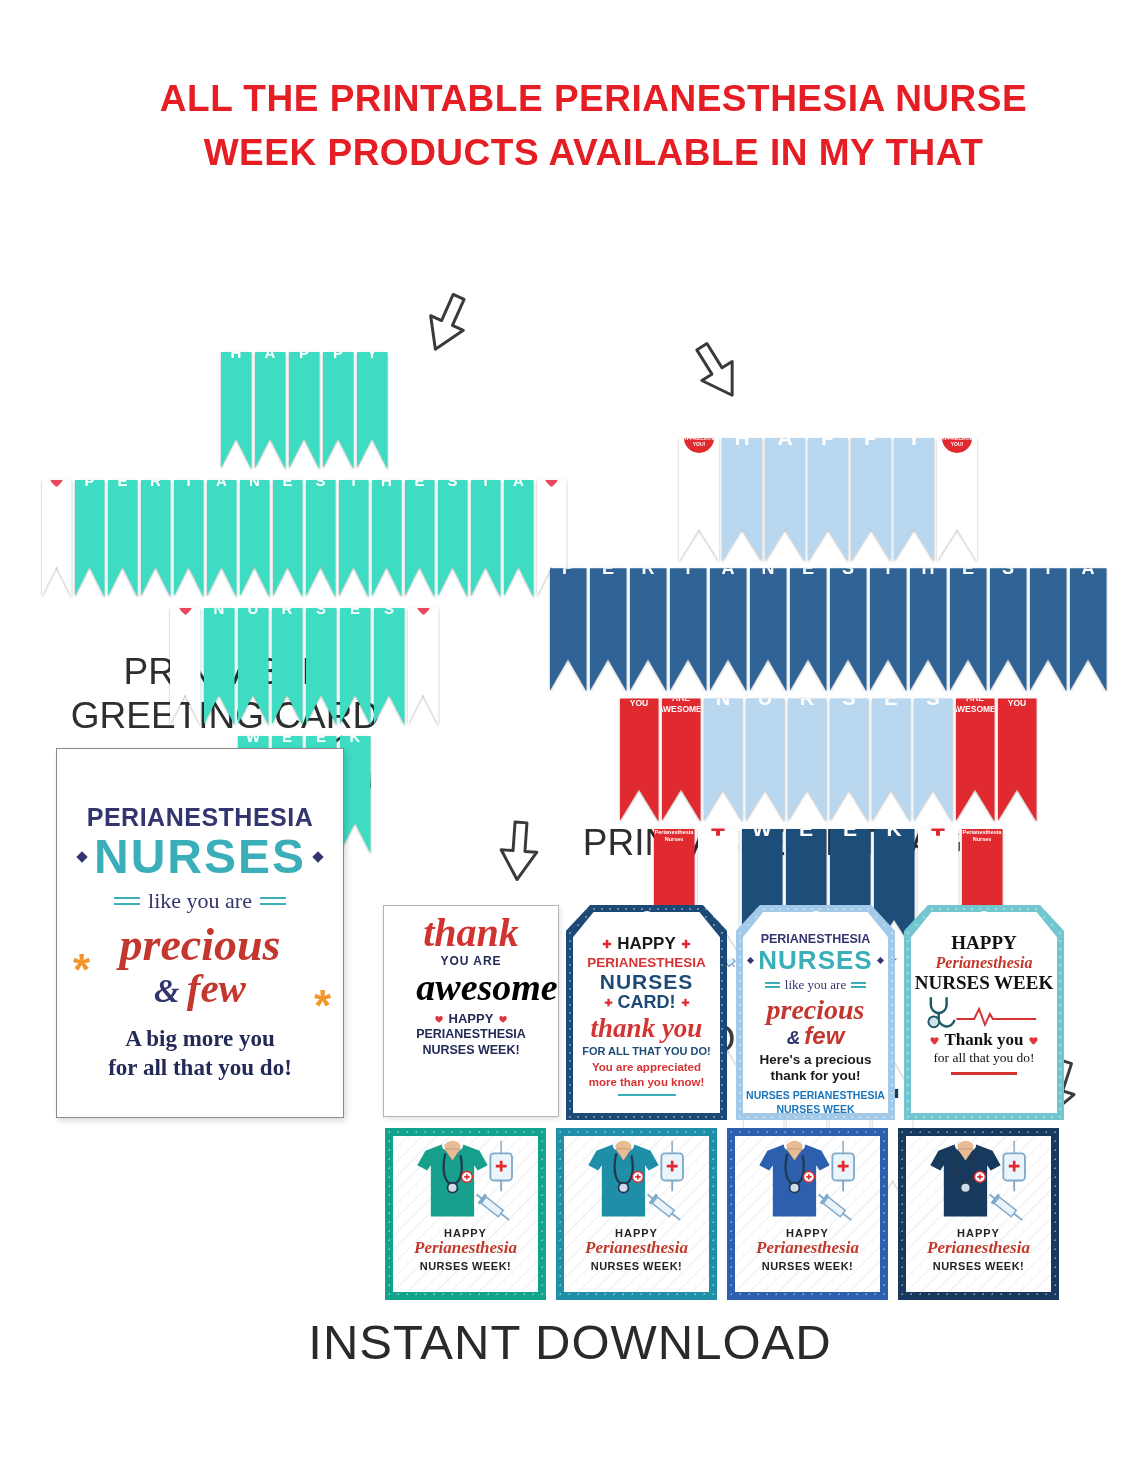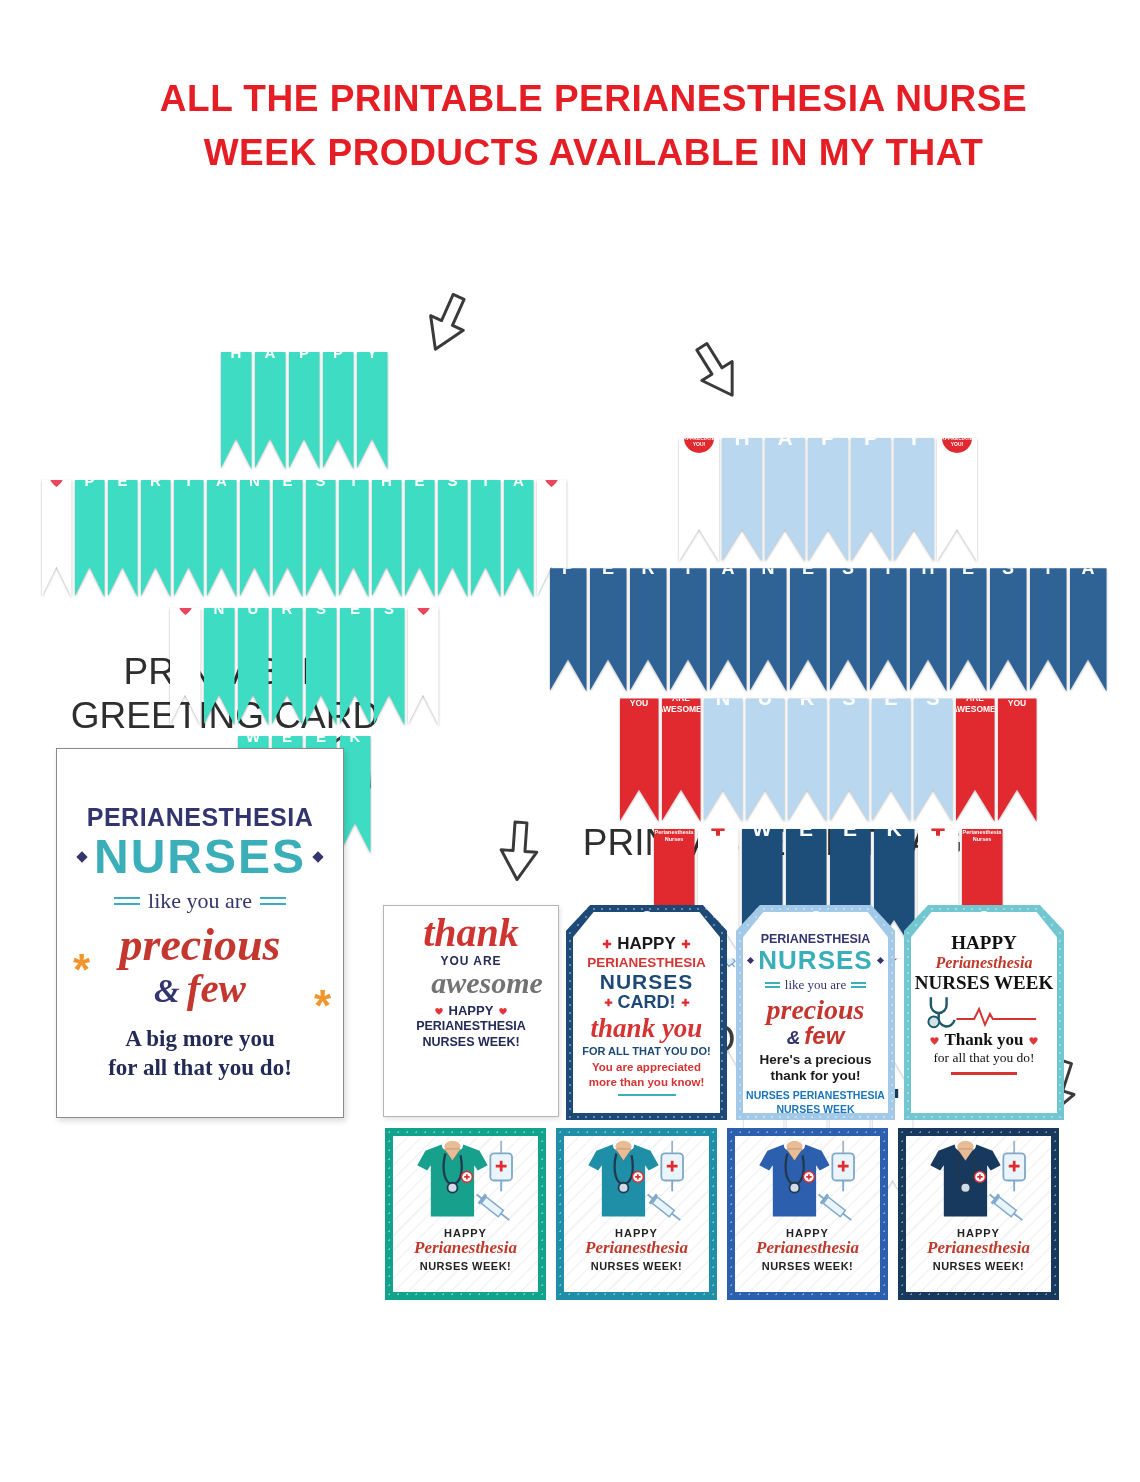--- a/index.html
+++ b/index.html
@@ -71,21 +71,21 @@
   
   .tag1{position:absolute;left:383px;top:905px;width:176px;height:212px;background:#fff;
         border:1px solid #b5b5b5;box-shadow:1px 2px 5px rgba(0,0,0,.12);
         display:flex;flex-direction:column;align-items:center;padding-top:8px;z-index:2;}
   .t1-thanks{color:#cf3430;font-size:40px;font-style:italic;font-weight:700;
              font-family:"Liberation Serif",serif;line-height:.95;}
   .t1-row{display:flex;align-items:center;gap:6px;margin-top:2px;}
   .t1-lines{display:flex;flex-direction:column;color:#1b75bb;font-weight:800;
             font-size:19px;line-height:1.08;}
   .t1-youare{color:#232a56;font-weight:700;font-size:12px;margin-top:2px;letter-spacing:1px;}
-  .t1-awesome{color:#737373;font-size:30px;font-style:italic;font-weight:700;
+  .t1-awesome{color:#000000;font-size:38px;font-style:italic;font-weight:700;
               font-family:"Liberation Serif",serif;line-height:1;margin-left:32px;}
   .t1-happy{color:#232a56;font-weight:700;font-size:13px;margin-top:5px;display:flex;gap:5px;align-items:center;}
   .t1-peri{color:#232a56;font-weight:700;font-size:12.5px;line-height:1.3;}
 
   .tag-shape{position:absolute;top:905px;height:215px;z-index:2;
              clip-path:polygon(15% 0,85% 0,100% 12%,100% 100%,0 100%,0 12%);
              background-image:radial-gradient(rgba(255,255,255,.35) 1px,transparent 1px);
              background-size:8px 8px;}
   .tag-hole{position:absolute;top:6px;left:50%;transform:translateX(-50%);
             width:14px;height:14px;border-radius:50%;background:#fff;z-index:3;}
@@ -156,20 +156,21 @@
   <div class="title" style="color: rgb(229, 30, 37); padding-left: 47px;">
     <div>ALL THE PRINTABLE PERIANESTHESIA NURSE</div>
     <div>WEEK PRODUCTS AVAILABLE IN MY THAT</div>
   </div>
 
   <div class="h-greeting">
     <div>PRINTABLE</div>
     <div>GREETING CARD</div>
   </div>
   <div class="h-gift">PRINTABLE GIFT TAGS</div>
+  <div class="h-download">INSTANT DOWNLOAD</div>
 
   <div class="arrow" style="left:424px;top:292px;transform:rotate(24deg);">
     <svg viewBox="0 0 38 52">
         <path d="M14 2h10v24h10L19 50 4 26h10z" fill="#fff" stroke="#3a3a3a" stroke-width="2.5" stroke-linejoin="round"></path>
       </svg>
   </div>
   <div class="arrow" style="left:694px;top:340px;transform:rotate(-32deg);">
     <svg viewBox="0 0 38 52">
         <path d="M14 2h10v24h10L19 50 4 26h10z" fill="#fff" stroke="#3a3a3a" stroke-width="2.5" stroke-linejoin="round"></path>
       </svg>

